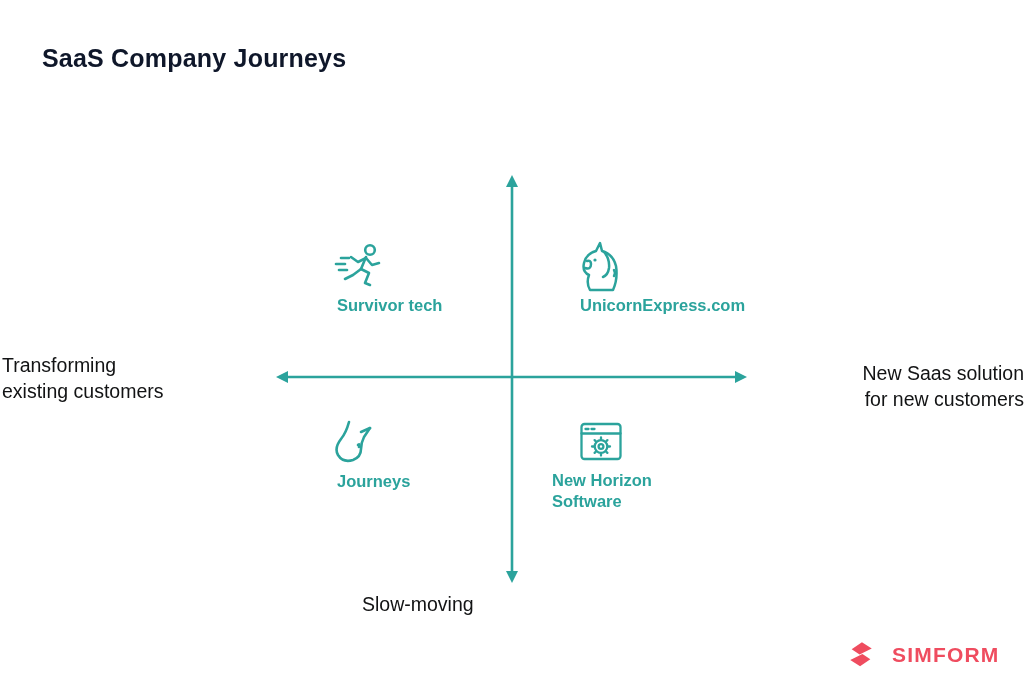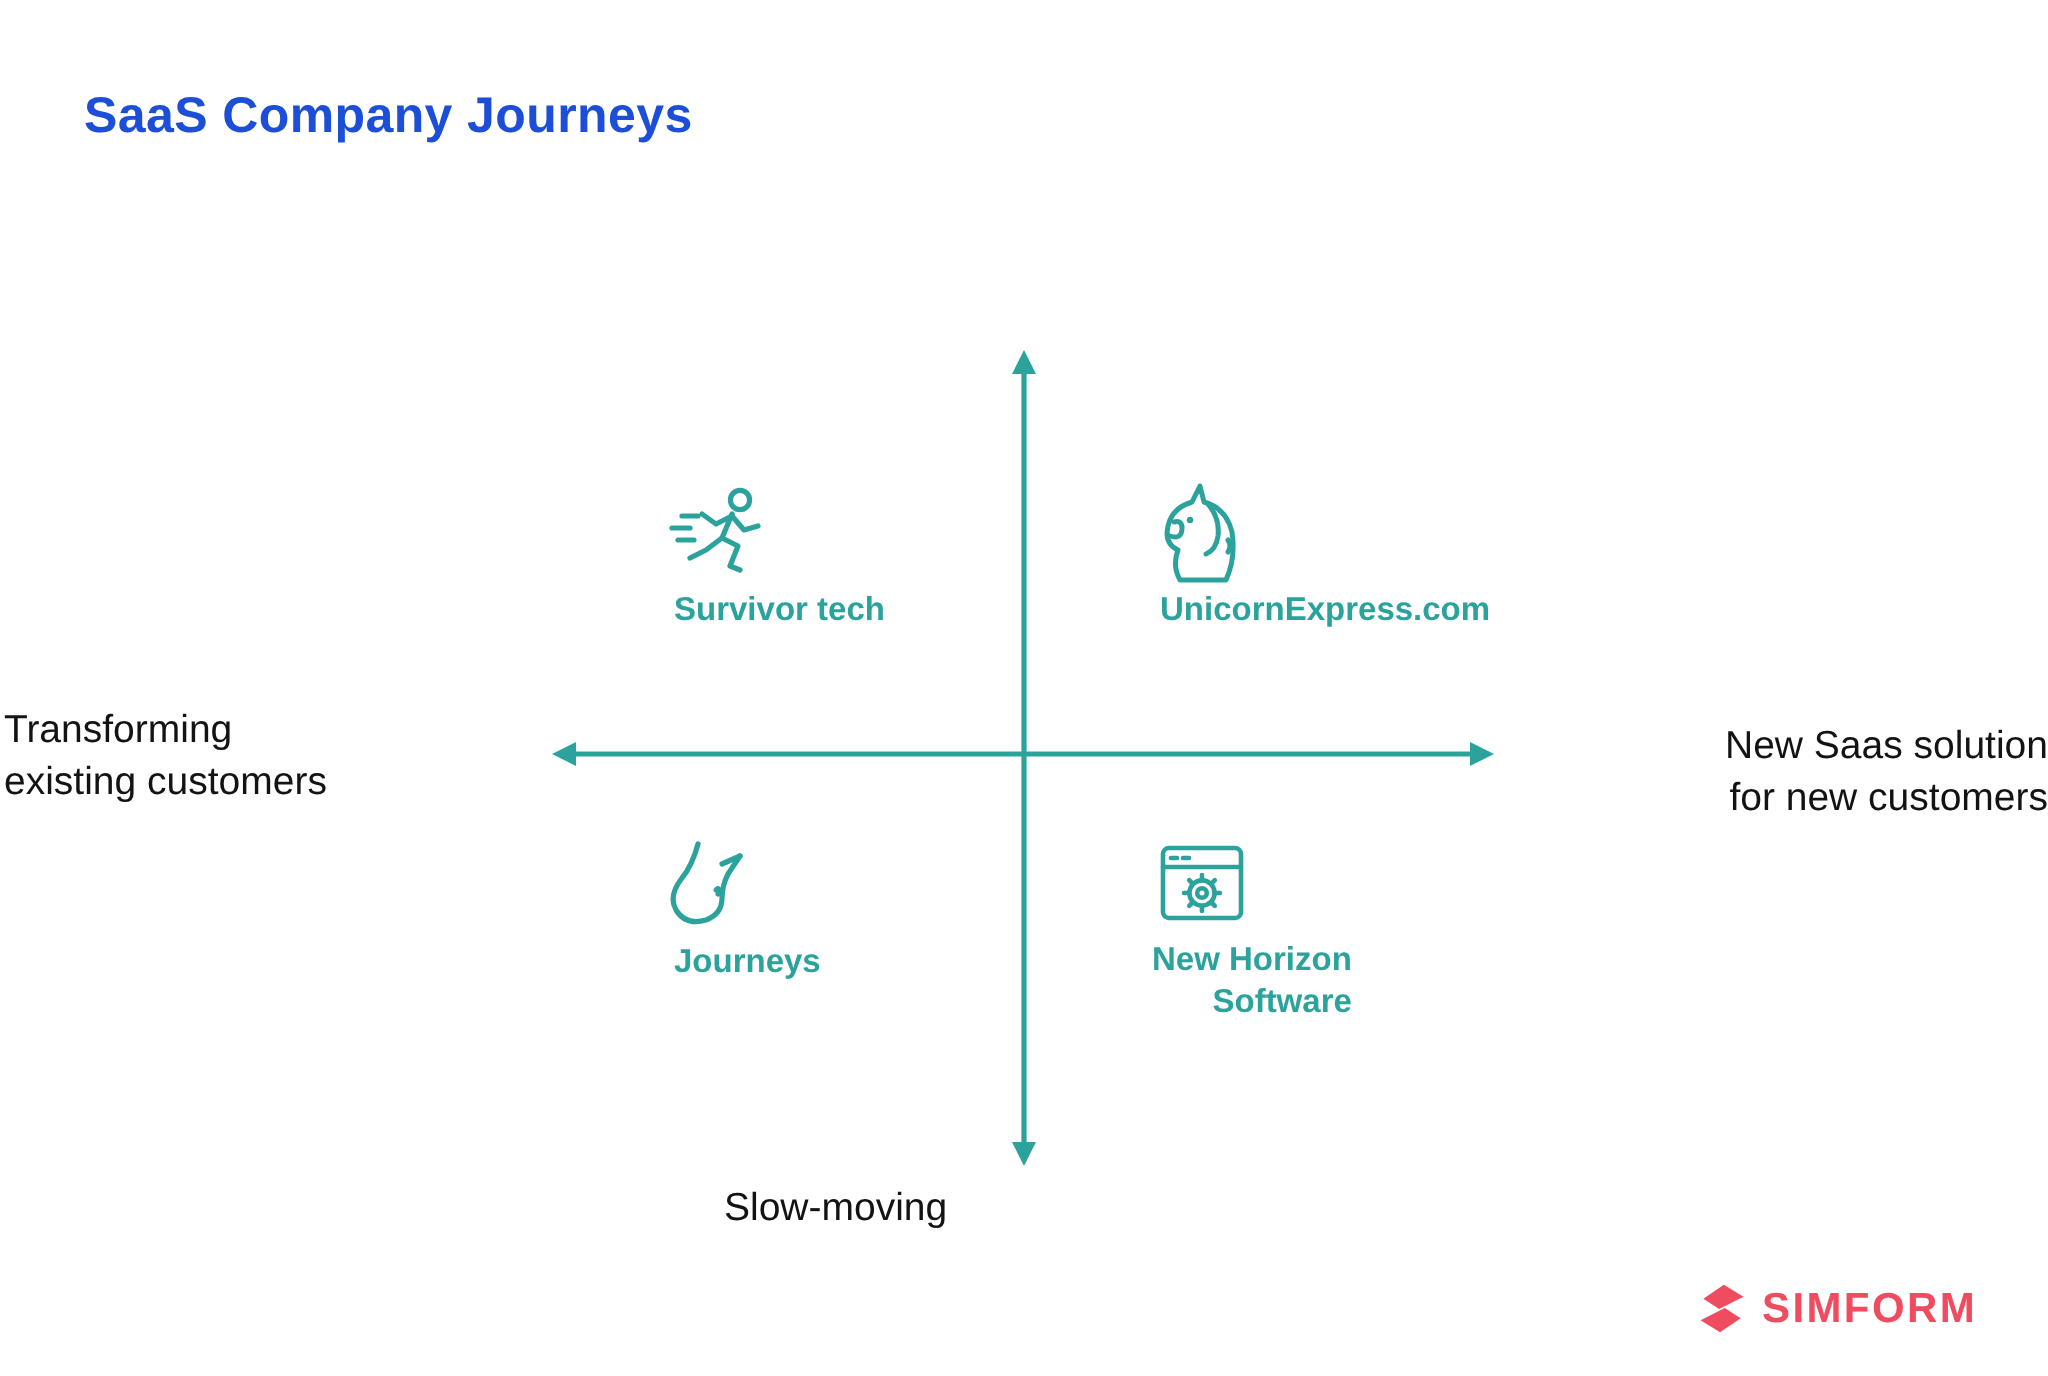--- a/index.html
+++ b/index.html
@@ -2,47 +2,47 @@
 <html><head>
 <meta charset="utf-8">
 <style>
   html,body{margin:0;padding:0;background:#ffffff;}
   .canvas{
     position:relative;width:1024px;height:688px;background:#ffffff;overflow:hidden;
     font-family:"Liberation Sans","DejaVu Sans",sans-serif;
   }
   .page-title{
     position:absolute;left:42px;top:44px;
-    font-size:25px;font-weight:bold;color:#1d4ed8;letter-spacing:.2px;
+    font-size:25px;font-weight:bold;color:#0f172a;letter-spacing:.2px;
   }
   .axis-label{
     position:absolute;color:#121314;font-size:19.5px;line-height:1.32;
     white-space:pre-line;
   }
   .axis-top{left:362px;top:102px;width:300px;text-align:center;}
   .axis-bottom{left:362px;top:592px;width:300px;}
   .axis-left{left:2px;top:353px;width:272px;}
   .axis-right{left:784px;top:361px;width:240px;text-align:right;}
   .axes-svg{position:absolute;left:0;top:0;}
   .q-item{position:absolute;}
   .q-label{
     position:absolute;color:#2BA39C;font-size:16.5px;line-height:1.26;
     white-space:pre-line;
     font-weight:bold;
   }
   .lbl-survivor{left:337px;top:295px;}
   .lbl-unicorn{left:580px;top:295px;}
   .lbl-toedipper{left:337px;top:471px;}
-  .lbl-newhorizon{left:576px;top:470px;text-align:right;}
+  .lbl-newhorizon{left:552px;top:470px;}
   .icon-survivor{left:334px;top:241px;}
   .icon-unicorn{left:577px;top:240px;}
   .icon-toedipper{left:333px;top:419px;}
   .icon-newhorizon{left:580px;top:422px;}
   .brand-logo{
-    position:absolute;left:847px;top:640px;display:flex;align-items:center;gap:6px;
+    position:absolute;left:847px;top:640px;display:flex;align-items:center;gap:17px;
   }
   .brand-text{
     color:#EF4C5F;font-size:21px;font-weight:bold;letter-spacing:1.2px;
   }
 </style>
 </head>
 <body>
 
 <div class="canvas">
 

